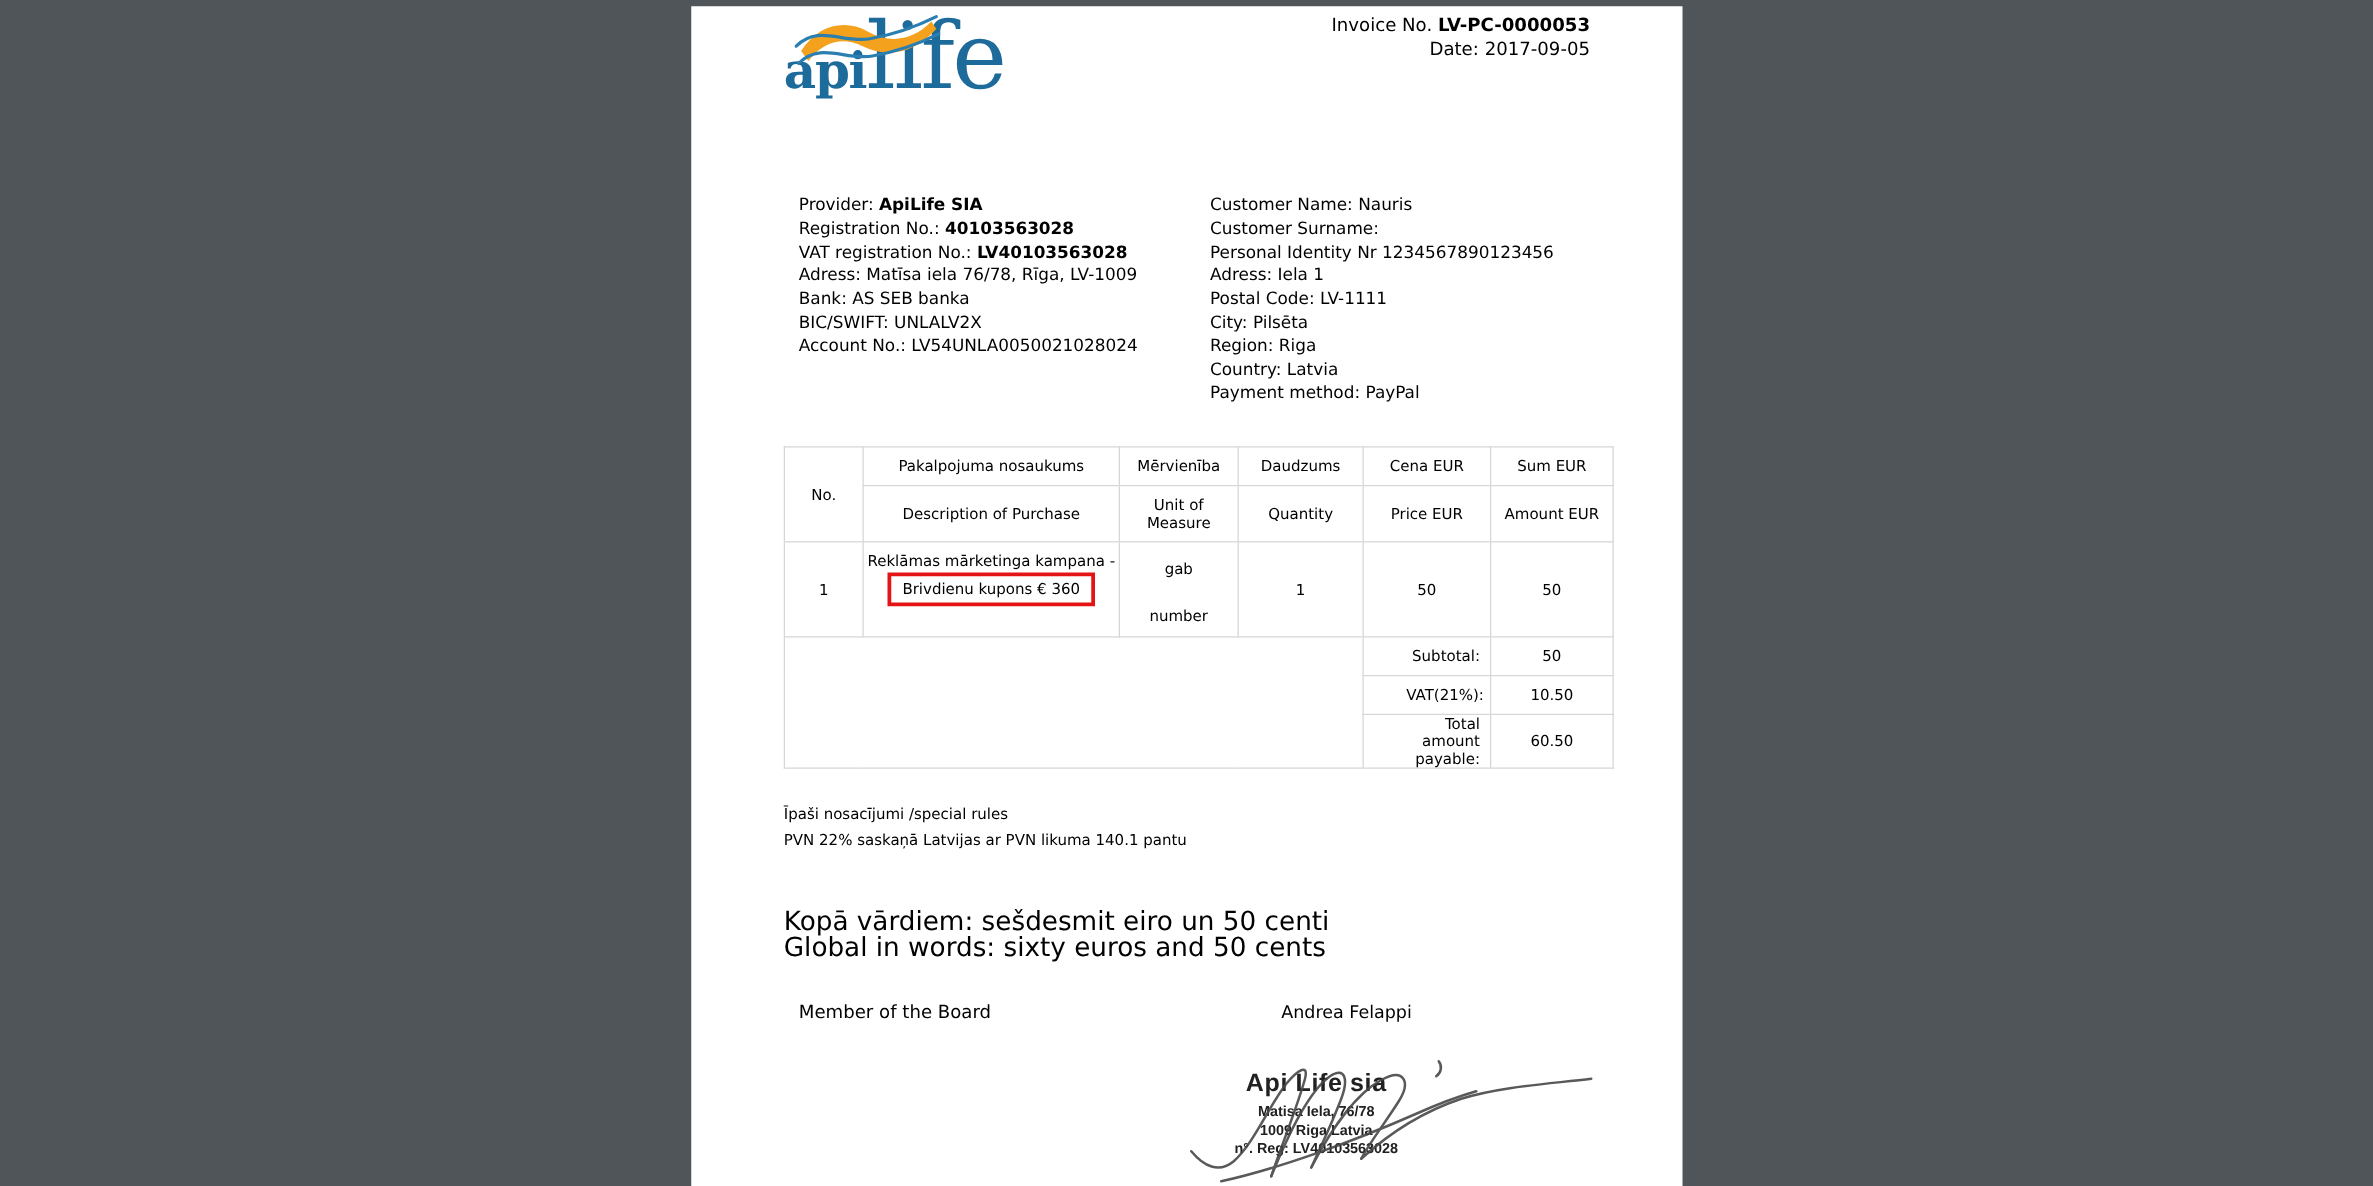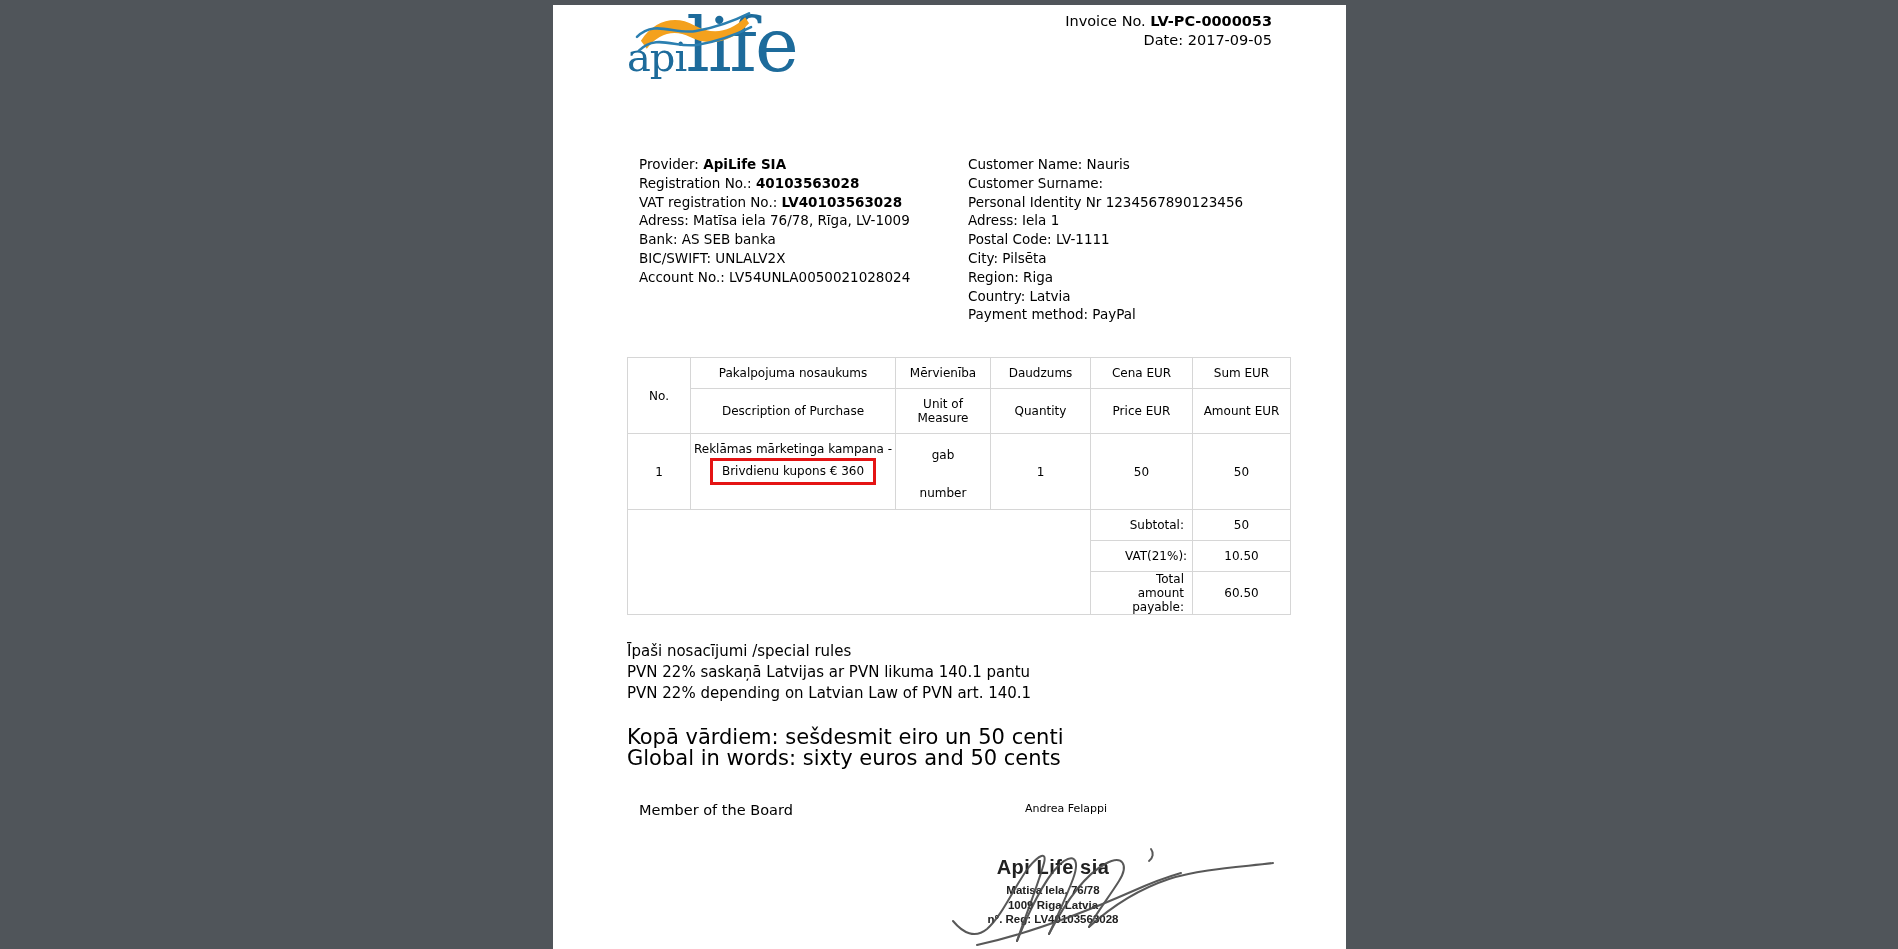--- a/index.html
+++ b/index.html
@@ -14,21 +14,21 @@
     position:absolute; left:553px; top:5px;
     width:793px; height:944px;
     background:#ffffff;
   }
 
   
   .logo { position:absolute; left:74px; top:-8px; height:96px; white-space:nowrap; }
   .logo-text { line-height:96px; }
   .logo-api {
     font-family:"DejaVu Serif", serif; font-size:40px;
-    color:#1d6b9b; letter-spacing:-1px;
+    color:#1d6b9b; letter-spacing:-1px;font-weight:bold;
   }
   .logo-life {
     font-family:"DejaVu Serif", serif; font-size:74px;
     color:#1d6b9b; letter-spacing:-2px;
   }
   .logo-wave { position:absolute; left:8px; top:14px; width:118px; height:44px; }
 
   
   .invoice-info {
     position:absolute; right:74px; top:7px;
@@ -63,26 +63,26 @@
   .unit-en { padding-top:24px; }
   .hl-box {
     display:inline-block;
     border:3px solid #e41414;
     padding:3px 9px 4px 9px;
     margin-top:2px;
   }
   td.total-label { text-align:right; padding-right:8px;padding-left:34px; }
 
   
-  .rules { position:absolute; left:74px; top:636px; font-size:15px; line-height:21px; }
+  .rules { position:absolute; left:74px; top:636px; font-size:12px; line-height:21px; }
   .words { position:absolute; left:74px; top:722px; font-size:21px; line-height:21px; }
 
   
   .sig-left  { position:absolute; left:86px;  top:797px; font-size:14.5px; }
-  .sig-right { position:absolute; left:472px; top:797px; font-size:11px; }
+  .sig-right { position:absolute; left:472px; top:797px; font-size:14px; }
   .stamp {
     position:absolute; left:370px; top:851px; width:260px;
     text-align:center; color:#212121;
     font-family:"Liberation Sans", sans-serif;
   }
   .stamp-company { font-size:20px; font-weight:bold; letter-spacing:.5px; margin-bottom:4px; }
   .stamp-line { font-size:11.5px; font-weight:bold; line-height:14.5px; }
   .sign-svg { position:absolute; left:390px; top:828px; width:340px; height:116px; }
 </style>
 </head>
@@ -179,21 +179,20 @@
       <tr class="r-t3">
         <td class="total-label">Total amount payable:</td>
         <td>60.50</td>
       </tr>
     </tbody>
   </table>
 
   <div class="rules">
     <div>Īpaši nosacījumi /special rules</div>
     <div>PVN 22% saskaņā Latvijas ar PVN likuma 140.1 pantu</div>
-    <div>PVN 22% depending on Latvian Law of PVN art. 140.1</div>
   </div>
 
   <div class="words">
     <div>Kopā vārdiem: sešdesmit eiro un 50 centi</div>
     <div>Global in words: sixty euros and 50 cents</div>
   </div>
 
   <div class="sig-left">Member of the Board</div>
   <div class="sig-right">Andrea Felappi</div>
 

